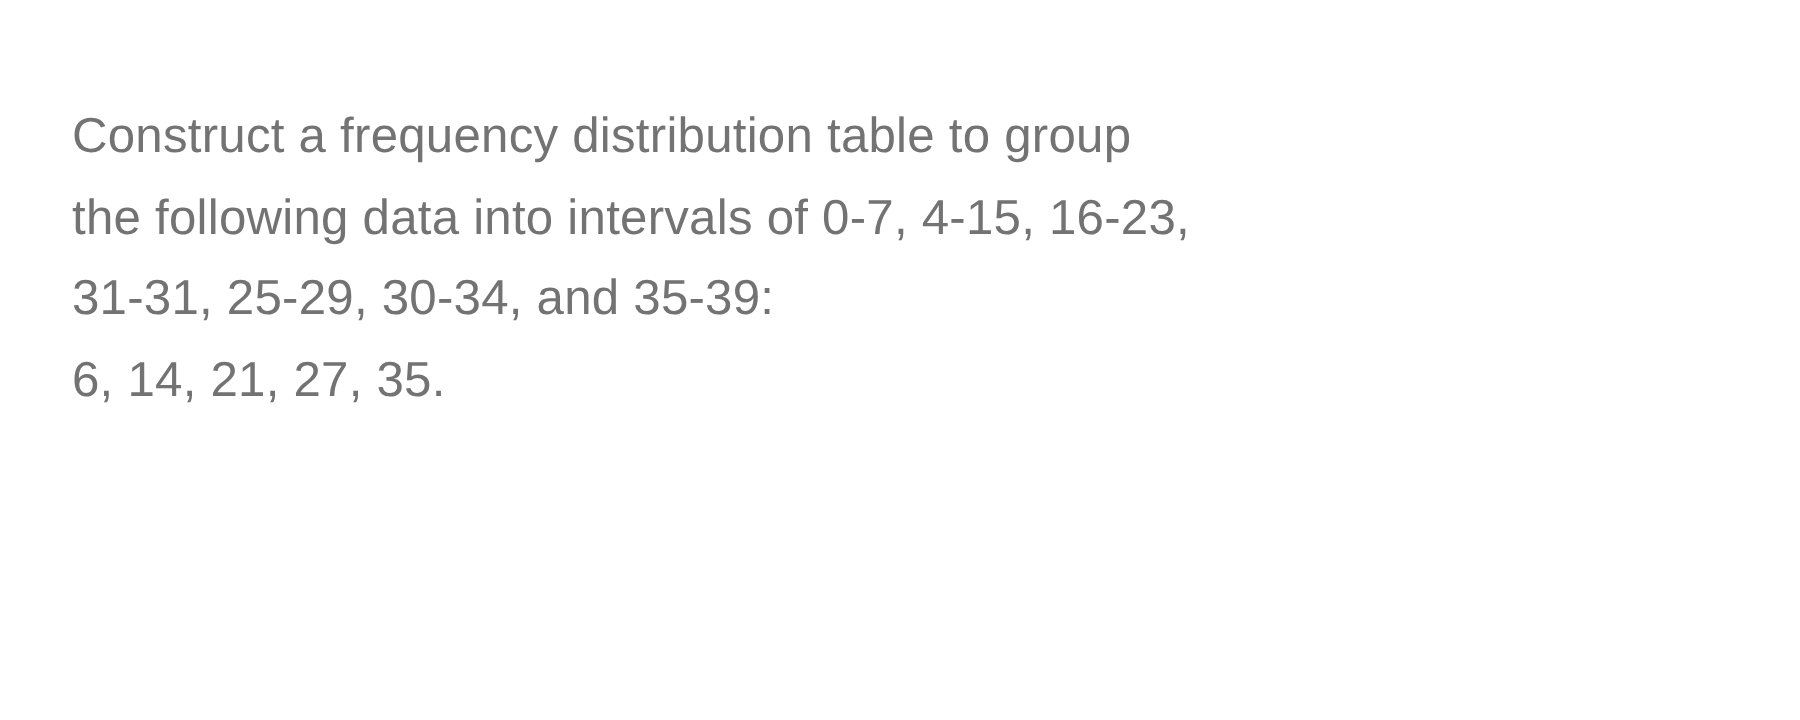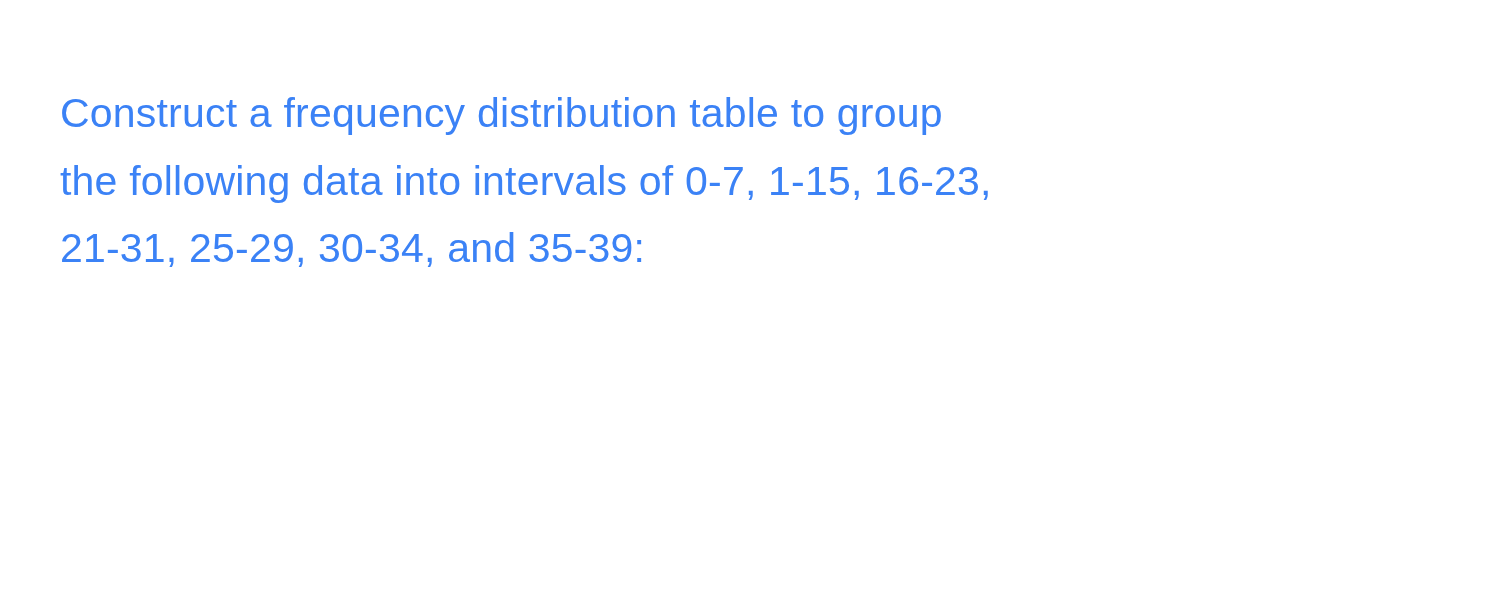--- a/index.html
+++ b/index.html
@@ -10,28 +10,29 @@
     body {
       width: 1500px;
       height: 600px;
       background: #ffffff;
       font-family: -apple-system, BlinkMacSystemFont, "Segoe UI", Helvetica, Arial, sans-serif;
       padding: 80px 60px 60px 60px;
     }
     .problem-text {
       font-size: 41px;
       line-height: 1.65;
-      color: #3b82f6;
+      color: #737373;
       font-weight: 400;
       letter-spacing: 0.2px;
     }
     .line {
       display: block;
     }
   </style>
 </head>
 <body>
 
 <div class="problem-text">
   <span class="line">Construct a frequency distribution table to group</span>
-  <span class="line">the following data into intervals of 0-7, 1-15, 16-23,</span>
-  <span class="line">21-31, 25-29, 30-34, and 35-39:</span>
+  <span class="line">the following data into intervals of 0-7, 4-15, 16-23,</span>
+  <span class="line">31-31, 25-29, 30-34, and 35-39:</span>
+  <span class="line">6, 14, 21, 27, 35.</span>
 </div>
 
 </body></html>

